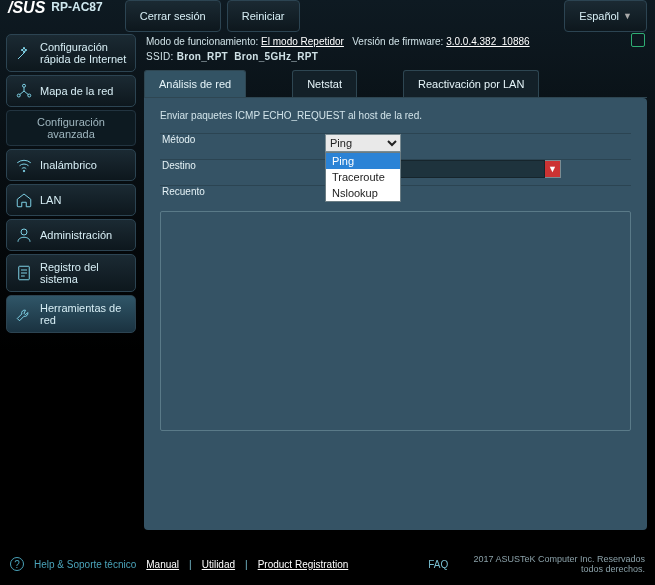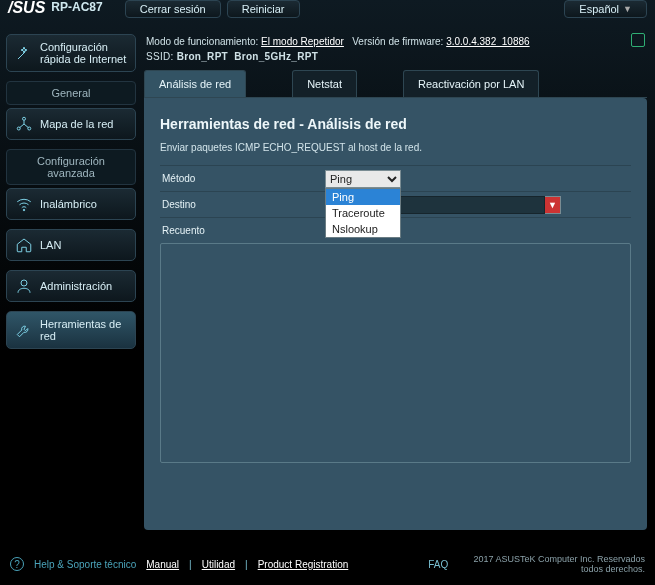--- a/index.html
+++ b/index.html
@@ -2,43 +2,43 @@
 <html><head>
 <meta charset="utf-8">
 <style>
   *{box-sizing:border-box;margin:0;padding:0;font-family:Arial,Helvetica,sans-serif;}
   body{background:#000;width:655px;height:585px;overflow:hidden;color:#fff;font-size:11px;}
   .wrap{width:655px;height:585px;background:linear-gradient(#0e1a22,#000 60%);}
   
   .top{display:flex;height:30px;padding:0 8px;gap:6px;}
   .logo{font:italic 700 16px/1 Arial;color:#fff;}
   .model{color:#cfe8ef;font-size:12px;font-weight:bold;}
-  .btn{background:linear-gradient(#1b2a33,#0d171d);border:1px solid #2c4452;border-radius:4px;height:18px;padding:0 14px;color:#d7eef5;font-size:11px;cursor:pointer;display:flex;align-items:center;gap:4px;}
+  .btn{background:linear-gradient(#1b2a33,#0d171d);border:1px solid #2c4452;border-radius:4px;height:32px;padding:0 14px;color:#d7eef5;font-size:11px;cursor:pointer;display:flex;align-items:center;gap:4px;}
   .spacer{flex:1;}
   .caret{font-size:9px;color:#aaa;}
   
   .body{display:flex;height:520px;}
   .side{width:140px;padding:4px 4px 4px 6px;}
-  .sbtn{background:linear-gradient(#1b2a33,#0d171d);border:1px solid #2c4452;border-radius:5px;margin-bottom:9px;padding:6px 6px 6px 8px;color:#d7eef5;font-size:11px;cursor:pointer;display:flex;align-items:center;gap:7px;min-height:28px;}
+  .sbtn{background:linear-gradient(#1b2a33,#0d171d);border:1px solid #2c4452;border-radius:5px;margin-bottom:3px;padding:6px 6px 6px 8px;color:#d7eef5;font-size:11px;cursor:pointer;display:flex;align-items:center;gap:7px;min-height:28px;}
   .sbtn.sel{background:linear-gradient(#305668,#1a3240);justify-content:center;}
   .shead{background:linear-gradient(#0d1a21,#0d1a21);border:1px solid #223440;border-radius:4px;margin-bottom:3px;padding:5px;color:#9fb6bf;font-size:11px;text-align:center;}
   .sic{width:18px;height:18px;flex:0 0 18px;display:flex;align-items:center;justify-content:center;}
   .sic svg{width:18px;height:18px;stroke:#7fd4e8;fill:none;stroke-width:1.3;}
   .main{flex:1;padding:0 8px 8px 4px;}
   .info{font-size:10px;color:#cfe1e6;padding:4px 2px 6px;line-height:15px;}
   .info a{color:#fff;text-decoration:underline;}
   .ssid{letter-spacing:.3px;}
   .copyic{float:right;width:14px;height:14px;border:1px solid #2fae74;border-radius:2px;margin-top:-16px;}
   .tabs{display:flex;border-bottom:1px solid #2e4652;gap:44px;}
   .tab{padding:7px 14px;font-size:11px;color:#e5f4f9;background:#132028;border:1px solid #2e4652;border-bottom:none;border-radius:3px 3px 0 0;margin-right:2px;cursor:pointer;}
   .tab.act{background:#335364;}
   .panel{background:#355365;border-radius:0 4px 4px 4px;padding:12px 16px 16px;min-height:432px;position:relative;}
   .ptitle{font-size:14px;color:#eef7fa;margin:6px 0 10px;font-weight:bold;}
   .pdesc{font-size:10px;color:#d2e4ea;margin-bottom:12px;}
-  .row{display:flex;align-items:center;border-top:1px solid #2b4452;height:26px;}
+  .row{display:flex;border-top:1px solid #2b4452;height:26px;}
   .row:last-of-type{border-bottom:1px solid #2b4452;}
   .lab{width:165px;font-size:10px;color:#e5f2f6;padding-left:2px;}
   .val{flex:1;}
   select,.selbox{background:#e9e9e9;border:1px solid #7a8c93;height:18px;font-size:11px;color:#222;width:76px;}
   .selwrap{position:relative;display:inline-block;}
   .dd{position:absolute;top:18px;left:0;width:76px;background:#fff;border:1px solid #6a7c83;z-index:10;}
   .dd div{padding:2px 6px;font-size:11px;color:#222;cursor:pointer;}
   .dd .hi{background:#2b83d6;color:#fff;}
   .destin{height:18px;width:220px;background:#1e333d;border:1px solid #16252c;color:#9fb6bf;font-size:10px;padding:0 4px;}
   .ddarrow{display:inline-block;width:16px;height:18px;background:#c33;vertical-align:top;border:1px solid #7a8c93;border-left:none;text-align:center;color:#fff;font-size:9px;line-height:16px;}
@@ -70,21 +70,20 @@
   <div class="body">
     <div class="side">
       <div class="sbtn">
         <span class="sic">
             <svg viewBox="0 0 24 24">
               <path d="M4 20l10-10m-2-6l1 3 3 1-3 1-1 3-1-3-3-1 3-1z"></path>
             </svg>
           </span>
         <span>Configuración rápida de Internet</span>
       </div>
-      <div class="shead">General</div>
       <div class="sbtn">
         <span class="sic">
             <svg viewBox="0 0 24 24">
               <circle cx="12" cy="5" r="2"></circle>
               <circle cx="5" cy="18" r="2"></circle>
               <circle cx="19" cy="18" r="2"></circle>
               <path d="M12 7v5m0 0l-6 5m6-5l6 5"></path>
             </svg>
           </span>
         <span>Mapa de la red</span>
@@ -108,20 +107,29 @@
         <span>LAN</span>
       </div>
       <div class="sbtn">
         <span class="sic">
             <svg viewBox="0 0 24 24">
               <circle cx="12" cy="8" r="4"></circle>
               <path d="M4 21c0-4 4-6 8-6s8 2 8 6"></path>
             </svg>
           </span>
         <span>Administración</span>
+      </div>
+      <div class="sbtn">
+        <span class="sic">
+            <svg viewBox="0 0 24 24">
+              <rect x="5" y="3" width="14" height="18" rx="1"></rect>
+              <path d="M8 8h8M8 12h8M8 16h5"></path>
+            </svg>
+          </span>
+        <span>Registro del sistema</span>
       </div>
       <div class="sbtn sel">
         <span class="sic">
             <svg viewBox="0 0 24 24">
               <path d="M14 7a4 4 0 00-5 5l-6 6 3 3 6-6a4 4 0 005-5l-3 3-2-2z"></path>
             </svg>
           </span>
         <span>Herramientas de red</span>
       </div>
     </div>
@@ -140,21 +148,20 @@
         <span class="copyic"></span>
       </div>
 
       <div class="tabs">
         <div class="tab act">Análisis de red</div>
         <div class="tab">Netstat</div>
         <div class="tab">Reactivación por LAN</div>
       </div>
 
       <div class="panel">
-        <div class="ptitle">Herramientas de red - Análisis de red</div>
         <div class="pdesc">Enviar paquetes ICMP ECHO_REQUEST al host de la red.</div>
 
         <div class="row">
           <div class="lab">Método</div>
           <div class="val">
             <span class="selwrap">
               <select class="selbox">
                 <option>Ping</option>
               </select>
               <div class="dd">

